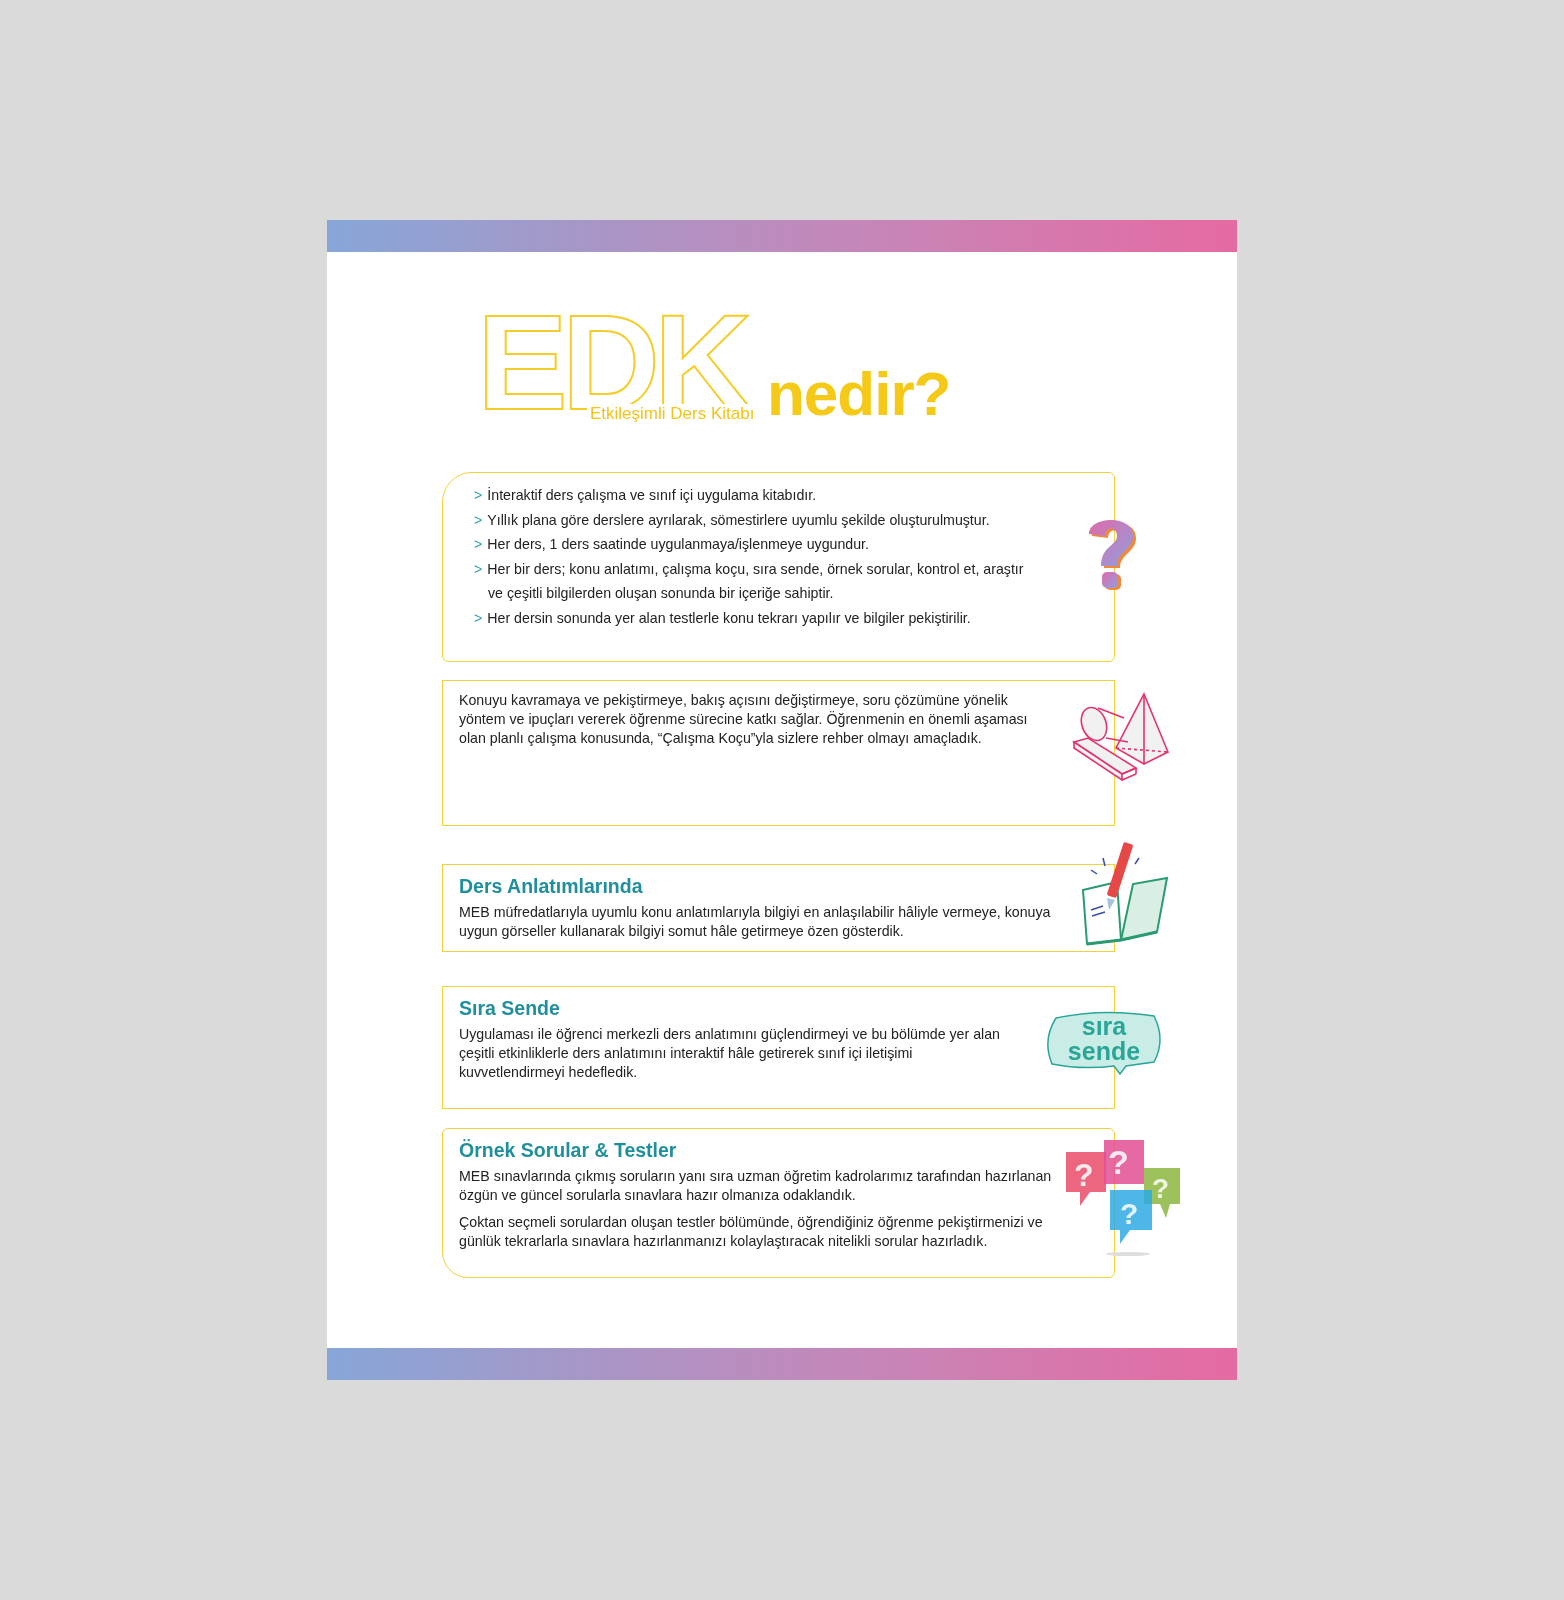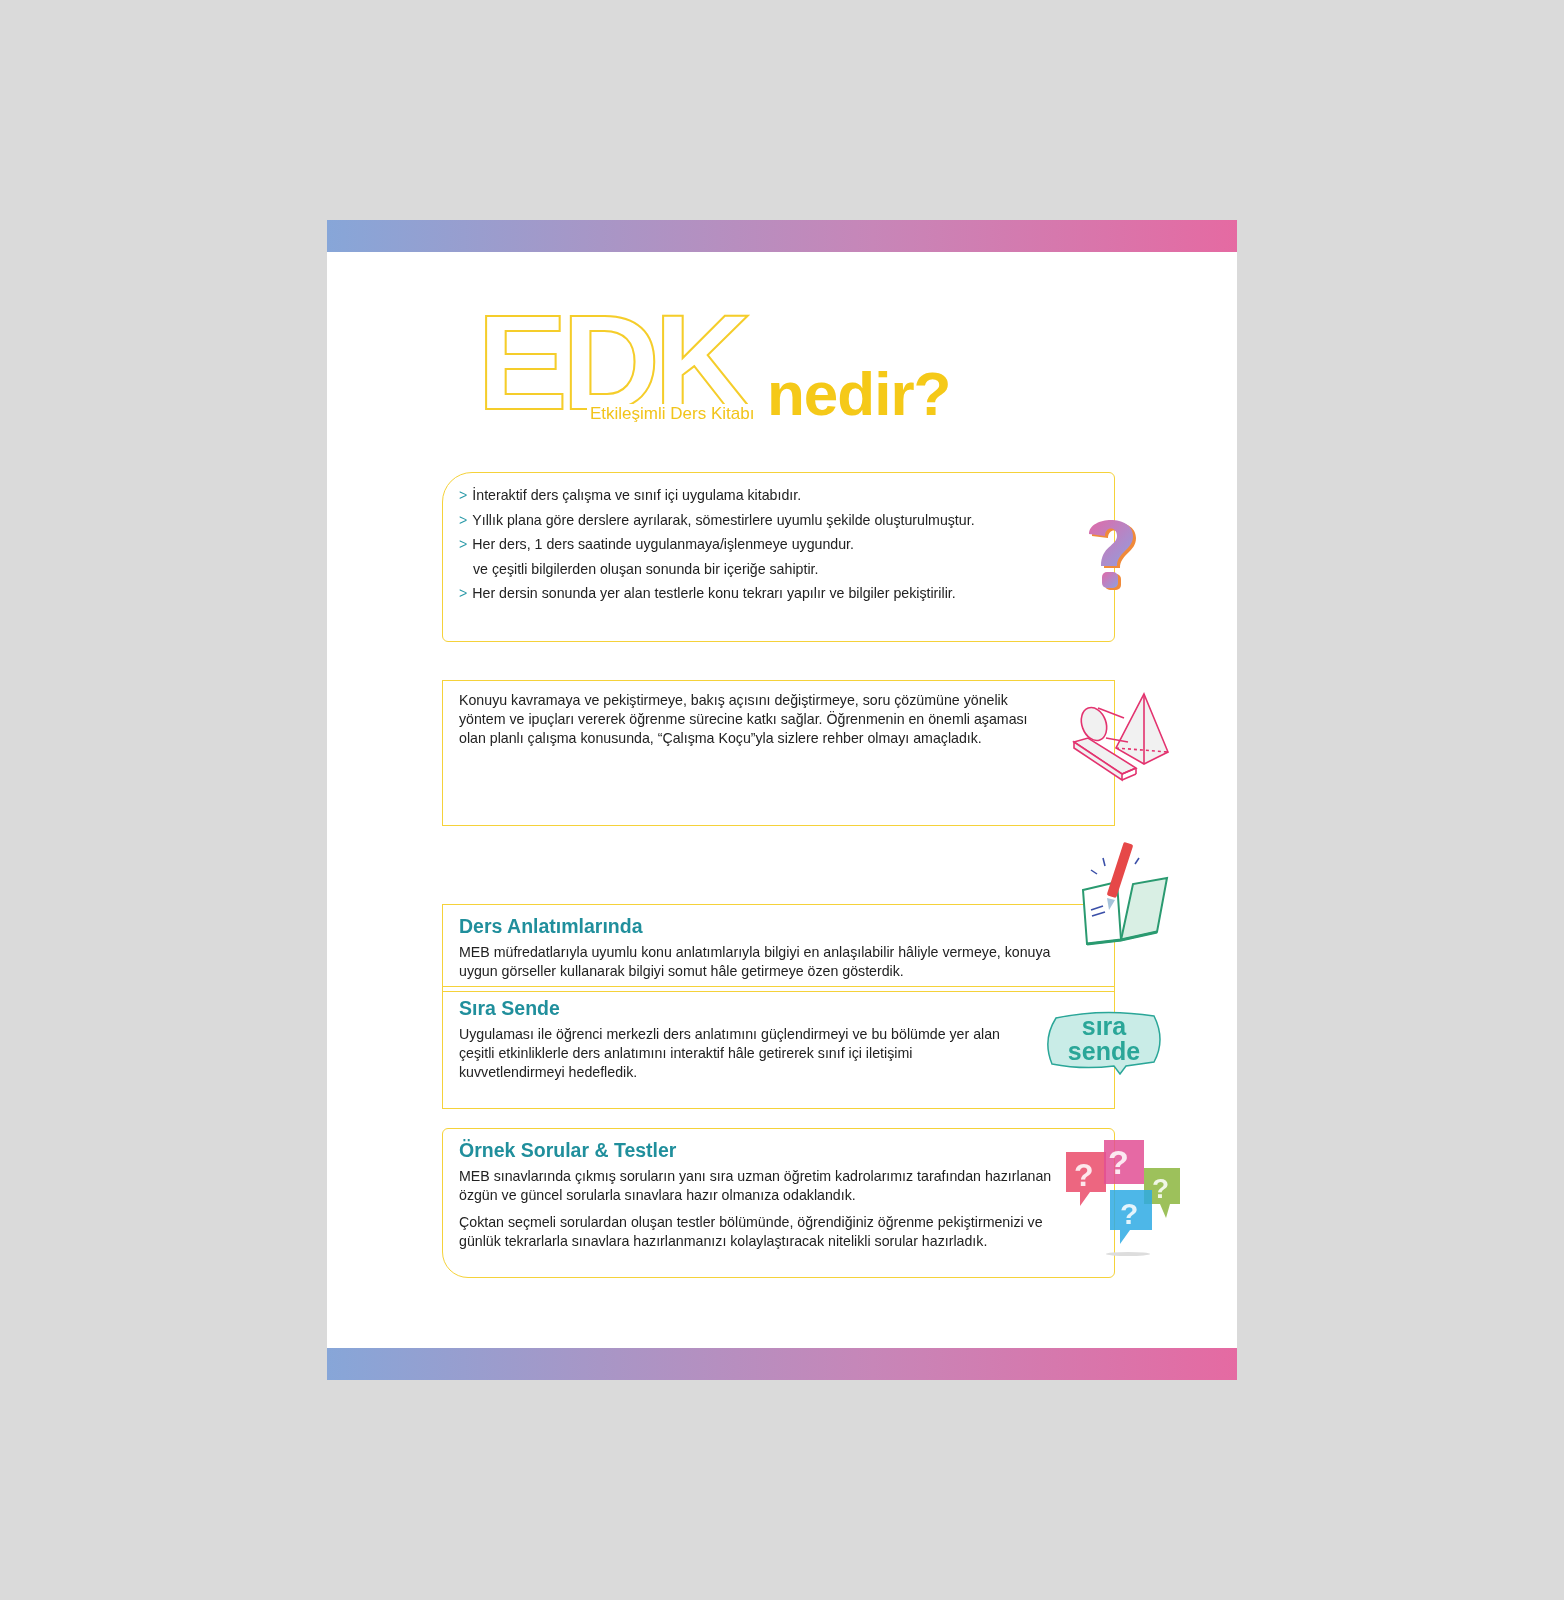--- a/index.html
+++ b/index.html
@@ -8,31 +8,31 @@
   .grad-bar { position:absolute; left:0; width:910px; height:32px; background:linear-gradient(90deg,#87a6d8 0%,#a896c6 30%,#c786b8 60%,#e56aa2 100%); }
   .grad-top { top:0; }
   .grad-bottom { bottom:0; }
 
   .title-wrap { position:absolute; left:150px; top:84px; width:520px; height:140px; }
   .edk { position:absolute; left:0; top:-10px; font-size:136px; font-weight:700; color:transparent; -webkit-text-stroke:2px #f5cd2a; letter-spacing:-6px; line-height:1; font-family:"Liberation Sans", sans-serif; }
   .edk-sub { position:absolute; left:110px; top:100px; font-size:17px; color:#f2c41b; background:#fff; padding:0 3px; }
   .nedir { position:absolute; left:290px; top:54px; font-size:62px; font-weight:700; color:#f5c918; letter-spacing:-1px; }
 
   .box { position:absolute; left:115px; width:673px; border:1.5px solid #f5d23a; box-sizing:border-box; }
-  .box1 { top:252px; height:170px; border-radius:30px 6px 6px 6px; }
+  .box1 { top:252px; height:190px; border-radius:30px 6px 6px 6px;padding-left:15px; }
   .bullets { margin:0; padding:10px 0 0 16px; list-style:none; }
   .bullets li { font-size:14.2px; color:#222; line-height:24.5px; }
   .bullets li .arr { color:#2a9aa8; margin-right:5px; }
   .bullets li.cont { padding-left:14px; }
 
   .box h2 { margin:0; color:#208f9c; font-size:19.5px; font-weight:700; line-height:22px; }
   .box p { margin:0; font-size:14.2px; color:#222; line-height:19px; }
   .box-inner { padding:10px 16px 0 16px; }
   .box2 { top:460px; height:146px; }
-  .box3 { top:644px; height:88px;margin-top:40px; }
+  .box3 { top:644px; height:88px; }
   .box4 { top:766px; height:123px; }
   .box5 { top:908px; height:150px; border-radius:6px 6px 6px 26px; border-bottom-width:1.5px; }
   .box h2 + p { margin-top:6px; }
   .gap { height:8px; }
 
   .ill { position:absolute; }
 </style>
 </head>
 <body>
 
@@ -43,20 +43,21 @@
     <div class="edk">EDK</div>
     <div class="edk-sub">Etkileşimli Ders Kitabı</div>
     <div class="nedir">nedir?</div>
   </div>
 
   <div class="box box1">
     <ul class="bullets">
       <li><span class="arr">&gt;</span><span>İnteraktif ders çalışma ve sınıf içi uygulama kitabıdır.</span></li>
       <li><span class="arr">&gt;</span><span>Yıllık plana göre derslere ayrılarak, sömestirlere uyumlu şekilde oluşturulmuştur.</span></li>
       <li><span class="arr">&gt;</span><span>Her ders, 1 ders saatinde uygulanmaya/işlenmeye uygundur.</span></li>
+      <li><span class="arr">&gt;</span><span>Her bir ders; konu anlatımı, çalışma koçu, sıra sende, örnek sorular, kontrol et, araştır</span></li>
       <li class="cont"><span>ve çeşitli bilgilerden oluşan sonunda bir içeriğe sahiptir.</span></li>
       <li><span class="arr">&gt;</span><span>Her dersin sonunda yer alan testlerle konu tekrarı yapılır ve bilgiler pekiştirilir.</span></li>
     </ul>
   </div>
   <svg class="ill" style="left:752px;top:290px;" width="64" height="90" viewBox="0 0 64 90">
     <defs>
       <linearGradient id="qg" x1="0" y1="0" x2="1" y2="1">
         <stop offset="0" stop-color="#e06aa8"></stop>
           <stop offset="1" stop-color="#8f9fe0"></stop>
       </linearGradient>

